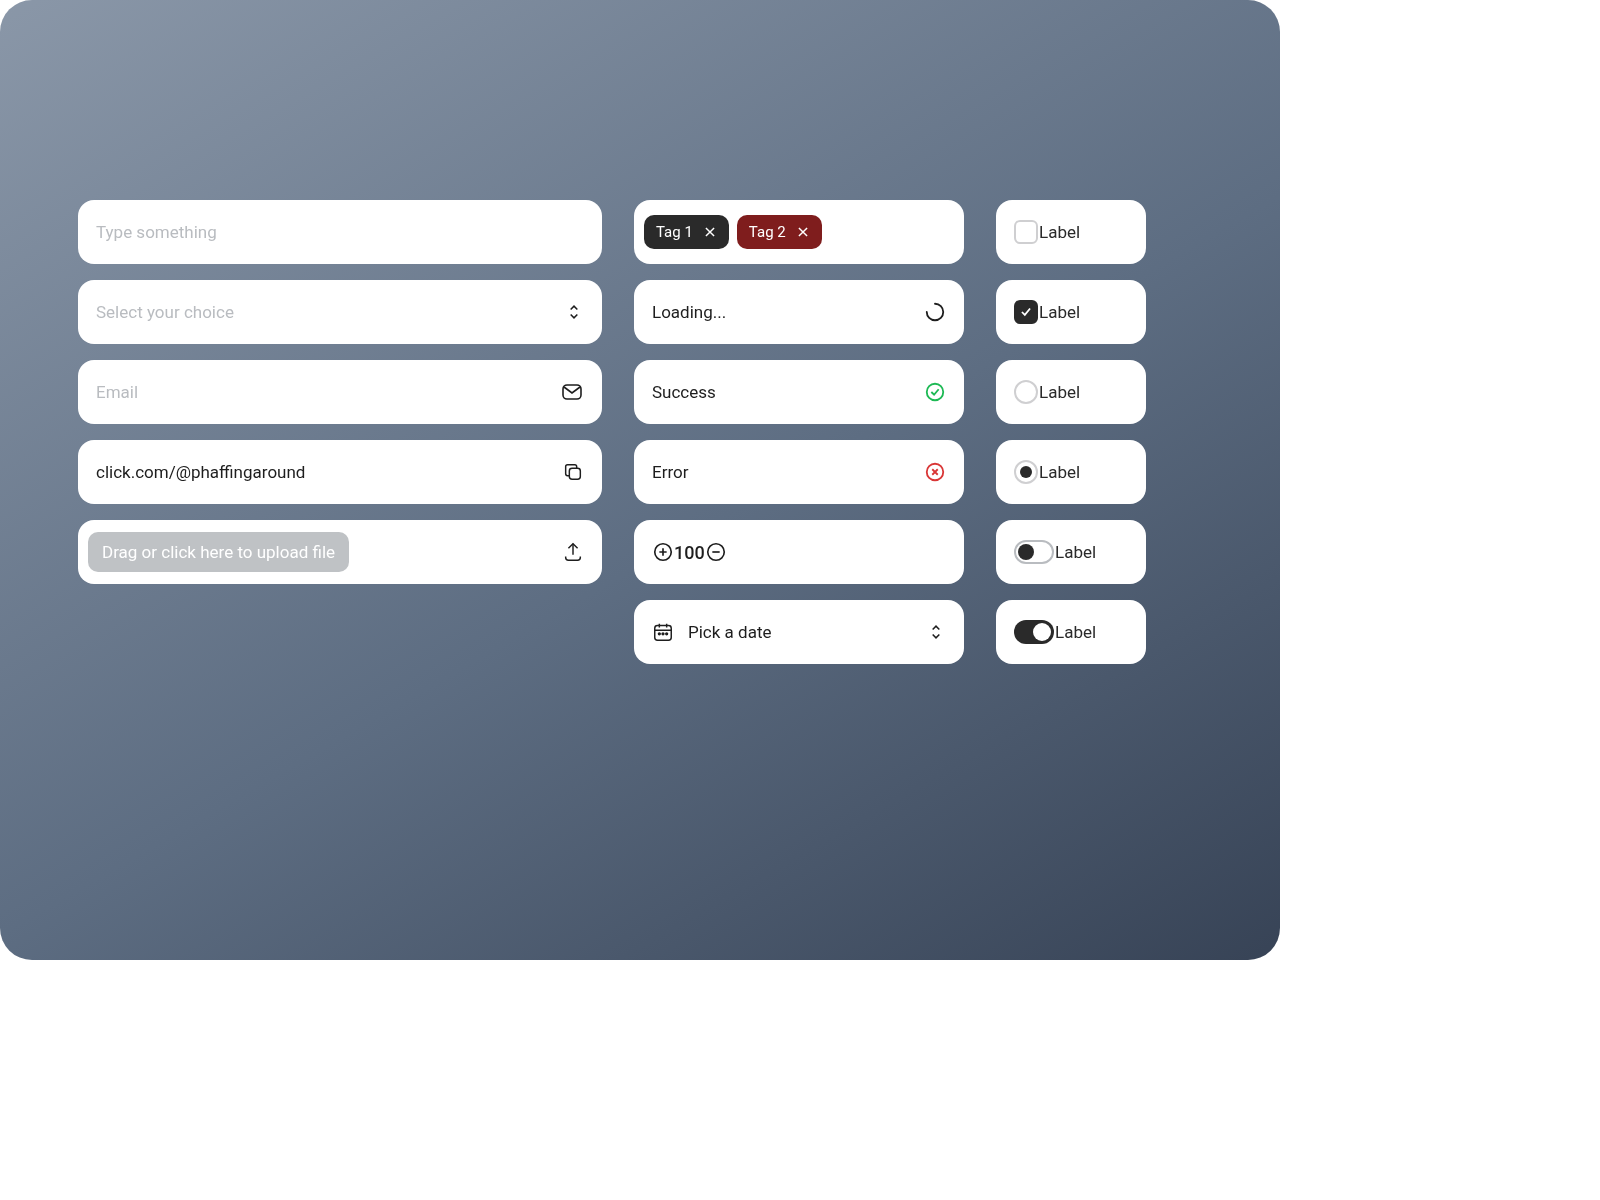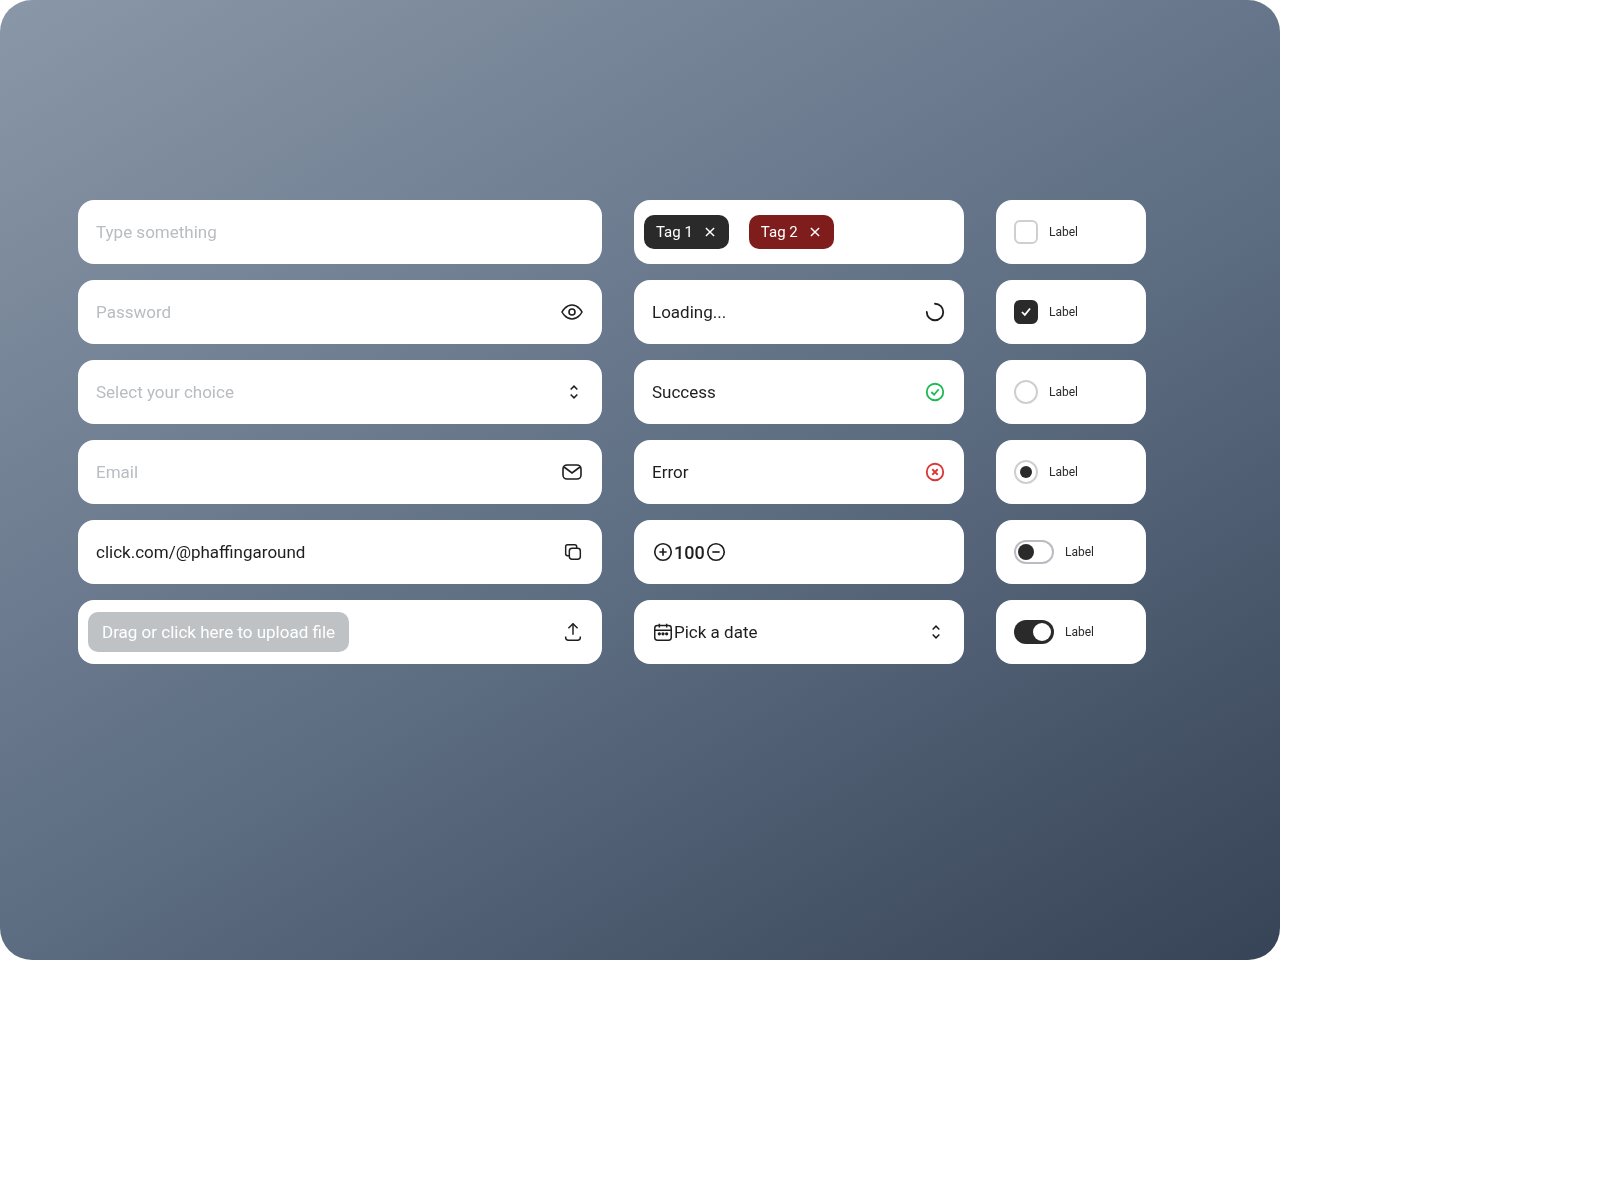--- a/index.html
+++ b/index.html
@@ -32,37 +32,37 @@
     align-items: center;
     padding: 0 18px;
     font-size: 17px;
     color: #1e1e1e;
     position: relative;
   }
   .placeholder { color: #b9bcc0; text-align: center; }
   .icon-right { margin-left: auto; display: flex; align-items: center; }
 
   
-  .tags-field { padding: 8px 10px; gap: 20px; }
+  .tags-field { padding: 8px 10px; gap: 8px; }
   .tag {
     display: inline-flex; align-items: center; gap: 10px;
     padding: 8px 12px; border-radius: 10px; font-size: 15px;
     color: #fff;
   }
   .tag-dark { background: #2a2a2a; }
   .tag-muted { background: #7f1d1d; }
 
   
   .stepper { justify-content: flex-start; font-size: 18px; font-weight: 500; }
 
   
   .small {
     background: #fff; border-radius: 16px; height: 64px;
-    display: flex; align-items: center; gap: 11px;
-    padding: 0 18px; font-size: 12px; color: #2a2a2a;
+    display: flex; align-items: center; gap: 1px;
+    padding: 0 18px; font-size: 17px; color: #2a2a2a;
   }
 
   
   .checkbox, .radio {
     width: 24px; height: 24px; border: 2px solid #cfcfd1; border-radius: 6px;
     display: flex; align-items: center; justify-content: center;
     background: #fff;
   }
   .checkbox.checked { background: #2a2a2a; border-color: #2a2a2a; }
   .radio { border-radius: 50%; }
@@ -97,29 +97,20 @@
 <body>
 
 <div class="stage">
 
   <div class="col">
 
     <div class="field">
       <span class="placeholder">Type something</span>
     </div>
 
-    <div class="field">
-      <span class="placeholder">Password</span>
-      <span class="icon-right">
-        <svg width="24" height="24" viewBox="0 0 24 24" fill="none" stroke="#1e1e1e" stroke-width="1.6">
-          <path d="M2 12s3.5-7 10-7 10 7 10 7-3.5 7-10 7S2 12 2 12Z"></path>
-          <circle cx="12" cy="12" r="3"></circle>
-        </svg>
-      </span>
-    </div>
 
     <div class="field">
       <span class="placeholder">Select your choice</span>
       <span class="icon-right">
         <svg width="20" height="20" viewBox="0 0 24 24" fill="none" stroke="#1e1e1e" stroke-width="1.8">
           <path d="M8 9l4-4 4 4"></path>
             <path d="M8 15l4 4 4-4"></path>
         </svg>
       </span>
     </div>
@@ -212,21 +203,21 @@
       </span>
       <span>100</span>
       <span>
         <svg width="22" height="22" viewBox="0 0 24 24" fill="none" stroke="#1e1e1e" stroke-width="1.8">
           <circle cx="12" cy="12" r="9"></circle>
             <path d="M8 12h8"></path>
         </svg>
       </span>
     </div>
 
-    <div class="field" style="">
+    <div class="field" style="gap:14px;">
       <span>
         <svg width="22" height="22" viewBox="0 0 24 24" fill="none" stroke="#1e1e1e" stroke-width="1.6">
           <rect x="3" y="5" width="18" height="16" rx="3"></rect>
           <path d="M3 10h18M8 3v4M16 3v4"></path>
           <circle cx="8" cy="14" r="1" fill="#1e1e1e"></circle>
             <circle cx="12" cy="14" r="1" fill="#1e1e1e"></circle>
             <circle cx="16" cy="14" r="1" fill="#1e1e1e"></circle>
         </svg>
       </span>
       <span>Pick a date</span>

